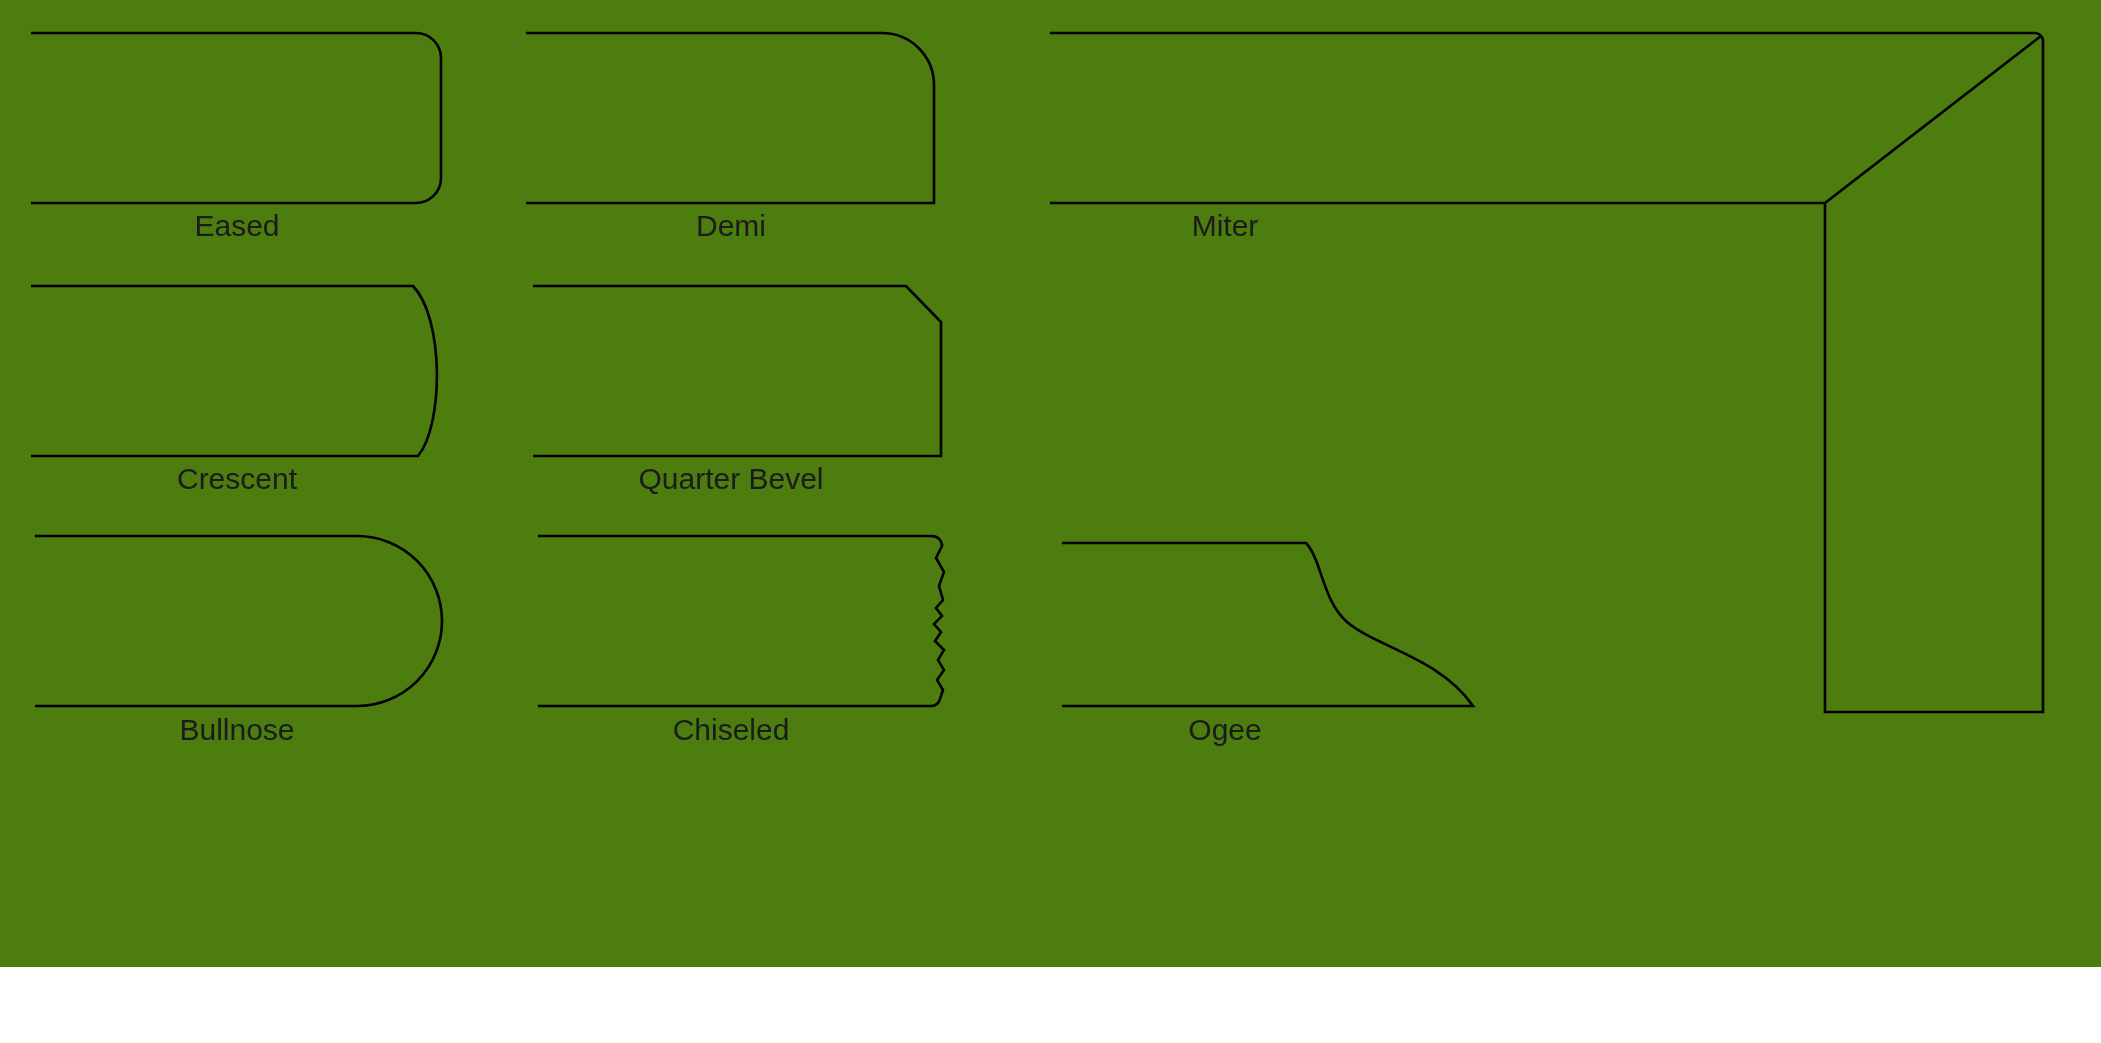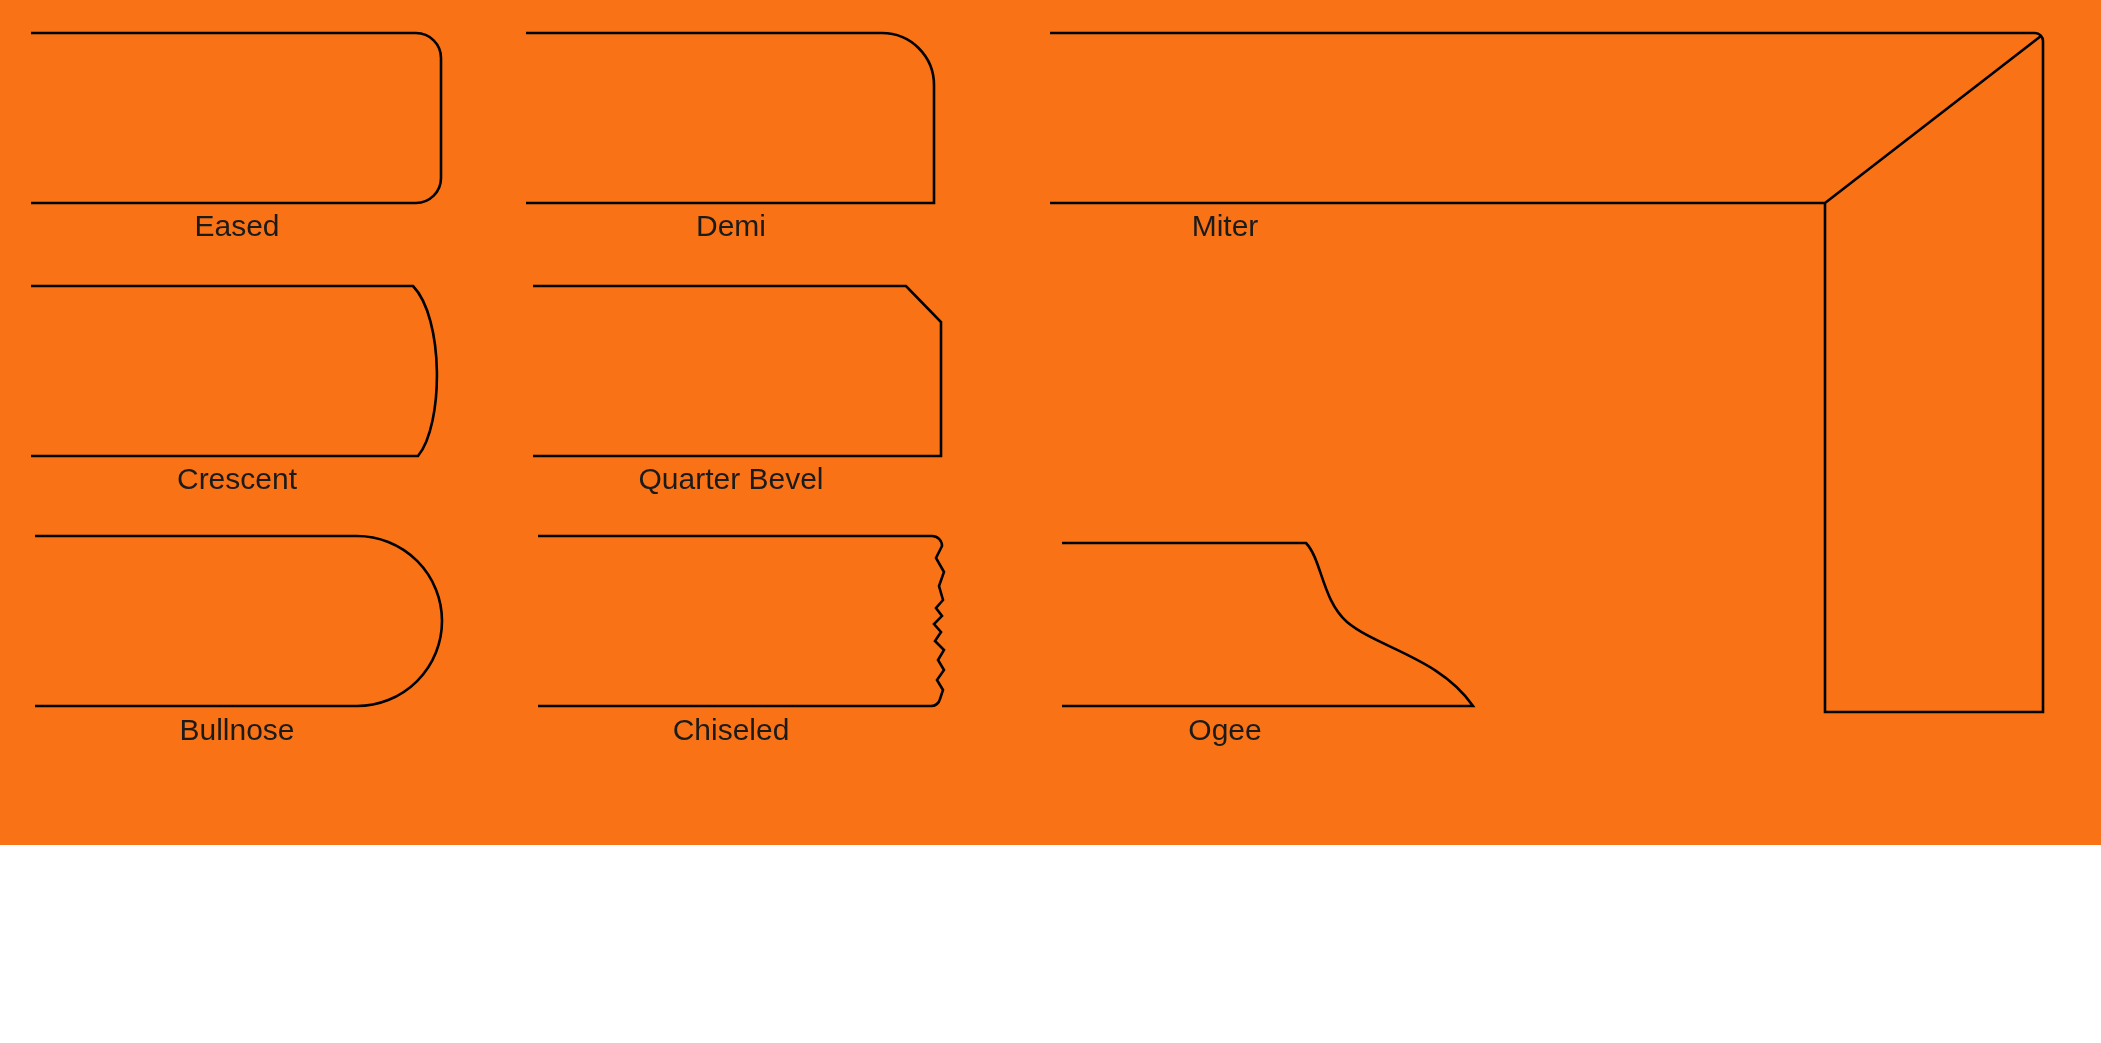--- a/index.html
+++ b/index.html
@@ -10,22 +10,22 @@
   }
   body {
     font-family: "Liberation Sans", sans-serif;
     width: 2101px;
     height: 1043px;
     overflow: hidden;
   }
   #stage {
     position: relative;
     width: 2101px;
-    height: 845px;
-    background: #f97316;
+    height: 967px;
+    background: #4d7c0f;
   }
   #profiles-svg {
     position: absolute;
     left: 0;
     top: 0;
     width: 2101px;
     height: 1043px;
     display: block;
   }
   .profile-path {

